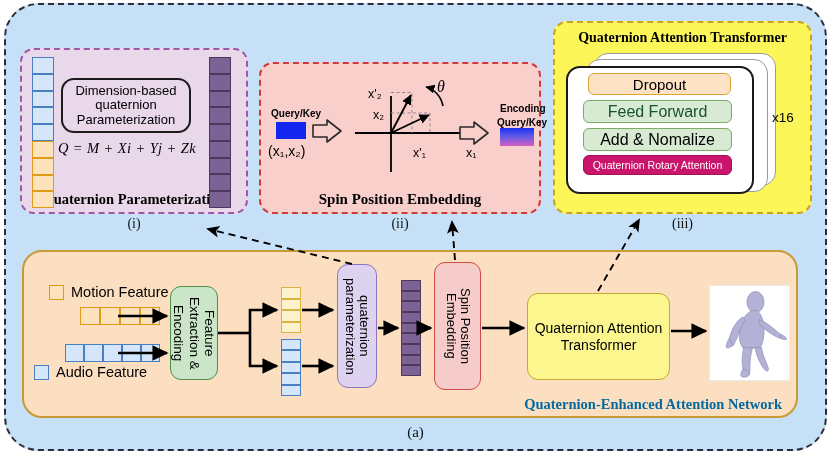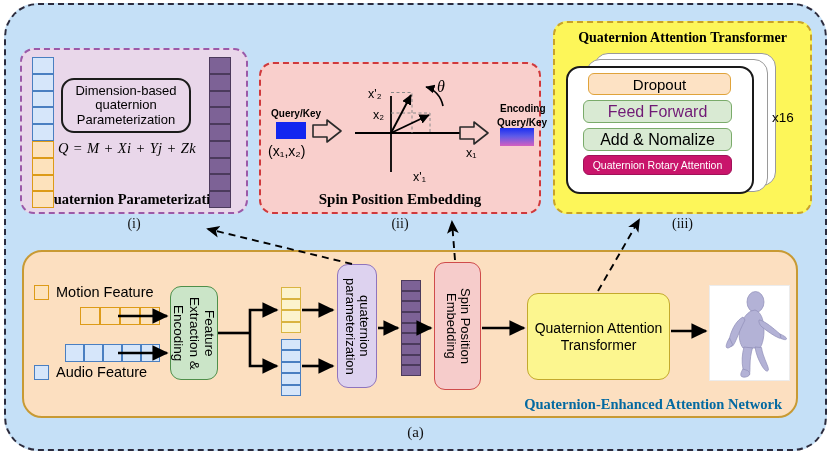--- a/index.html
+++ b/index.html
@@ -110,21 +110,21 @@
 
   
   .stackcard{position:absolute;box-sizing:border-box;background:#fff;
     border:2px solid #2a2a2a;border-radius:14px;}
   #card3{left:594px;top:53px;width:182px;height:133px;border-color:#9a9a9a;border-width:1.6px;}
   #card2{left:586px;top:59px;width:182px;height:133px;border-color:#9a9a9a;border-width:1.6px;}
   #card1{left:566px;top:66px;width:188px;height:128px;border-color:#1a1a1a;border-width:2.2px;}
   .subbox{position:absolute;box-sizing:border-box;border-radius:6px;
     display:flex;align-items:center;justify-content:center;text-align:center;}
   #sb-dropout{left:588px;top:73px;width:143px;height:22px;background:#fde2c4;border:1.4px solid #e0a33a;font-size:15px;color:#000;}
-  #sb-ff{left:583px;top:100px;width:149px;height:23px;background:#d9ead3;border:1.4px solid #7aab6a;font-size:16px;color:#701a75;}
+  #sb-ff{left:583px;top:100px;width:149px;height:23px;background:#d9ead3;border:1.4px solid #7aab6a;font-size:16px;color:#14532d;}
   #sb-an{left:583px;top:128px;width:149px;height:23px;background:#d9ead3;border:1.4px solid #7aab6a;font-size:16px;color:#000;}
   #sb-qra{left:583px;top:155px;width:149px;height:20px;background:#c9156b;border:1.4px solid #a01158;font-size:10.5px;color:#fff;}
   #x16{position:absolute;left:772px;top:110px;font-size:13.5px;color:#000;}
 
   
   #outfig{position:absolute;left:709px;top:285px;width:79px;height:94px;background:#fff;border:1px solid #ececec;}
 </style>
 </head>
 <body>
 
@@ -174,21 +174,21 @@
   <div class="qk-label" style="left:271px;top:108px;">Query/Key</div>
   <div id="qk-swatch"></div>
   <div id="xy-coord">(x₁,x₂)</div>
 
   <div class="qk-label" style="left:500px;top:103px;">Encoding</div>
   <div class="qk-label" style="left:497px;top:117px;">Query/Key</div>
   <div id="enc-swatch"></div>
 
   <div class="axlab" style="left:368px;top:87px;">x'₂</div>
   <div class="axlab" style="left:373px;top:108px;">x₂</div>
-  <div class="axlab" style="left:413px;top:146px;margin-top:24px;">x'₁</div>
+  <div class="axlab" style="left:413px;top:146px;">x'₁</div>
   <div class="axlab" style="left:466px;top:146px;">x₁</div>
   <div id="theta">θ</div>
 
   <div class="plabel" style="left:259px;width:282px;top:216px;">(ii)</div>
 
   <div class="panel" id="panel-iii">
     <div class="ptitle">Quaternion Attention Transformer</div>
   </div>
   <div class="stackcard" id="card3"></div>
   <div class="stackcard" id="card2"></div>
@@ -206,21 +206,21 @@
   <div class="subbox" id="sb-qra">
     <span>Quaternion Rotary Attention</span>
   </div>
   <div id="x16">x16</div>
   <div class="plabel" style="left:553px;width:259px;top:216px;">(iii)</div>
 
   <div id="panel-a">
     <div class="atitle">Quaternion-Enhanced Attention Network</div>
   </div>
 
-  <div class="legend" style="left:34px;top:284px;">
+  <div class="legend" style="left:49px;top:284px;">
     <div class="sq c-orange"></div>
     <div class="lbl">Motion Feature</div>
   </div>
   <div class="legend" style="left:34px;top:364px;">
     <div class="sq c-blue"></div>
     <div class="lbl">Audio Feature</div>
   </div>
 
   <div class="hstrip" style="left:80px;top:307px;width:80px;height:18px;">
     <div class="cell c-orange" style="flex:1"></div>

